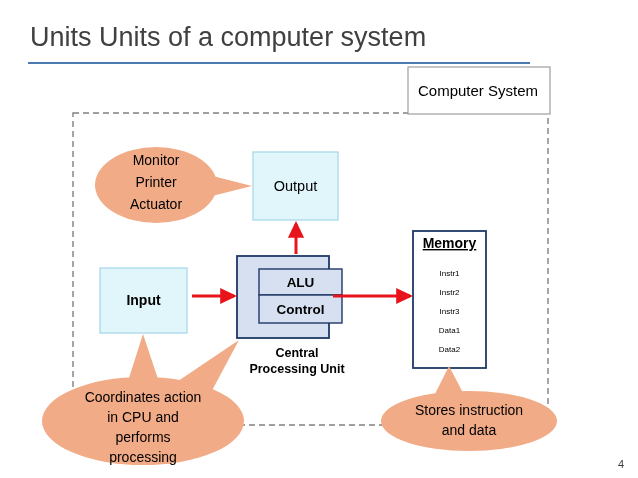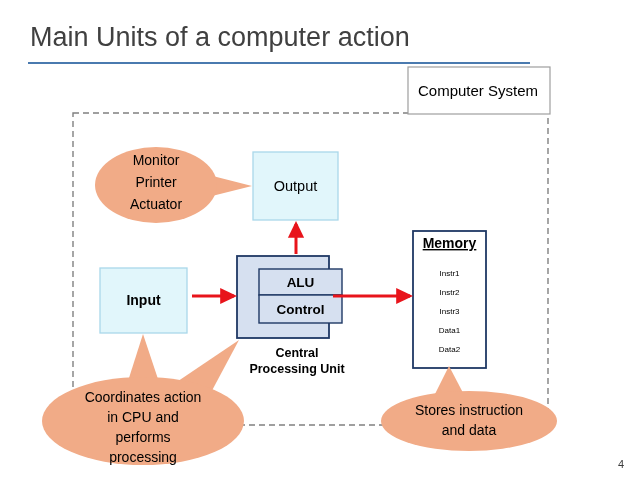--- a/index.html
+++ b/index.html
@@ -58,21 +58,21 @@
   }
   .lbl-bold {
     font-weight: 700;
   }
 </style>
 </head>
 <body>
 
 <div id="slide">
 
-  <div id="slide-title">Main Units of a computer action</div>
+  <div id="slide-title">Units Units of a computer system</div>
 
   <div id="title-rule"></div>
 
   <svg id="diagram" width="638" height="478" viewBox="0 0 638 478">
 
     <defs>
       <marker id="redArrow" markerWidth="6" markerHeight="6" refX="4.6" refY="3" orient="auto" markerUnits="strokeWidth">
         <path d="M0,0.3 L5.6,3 L0,5.7 z" fill="#e8141b"></path>
       </marker>
     </defs>

